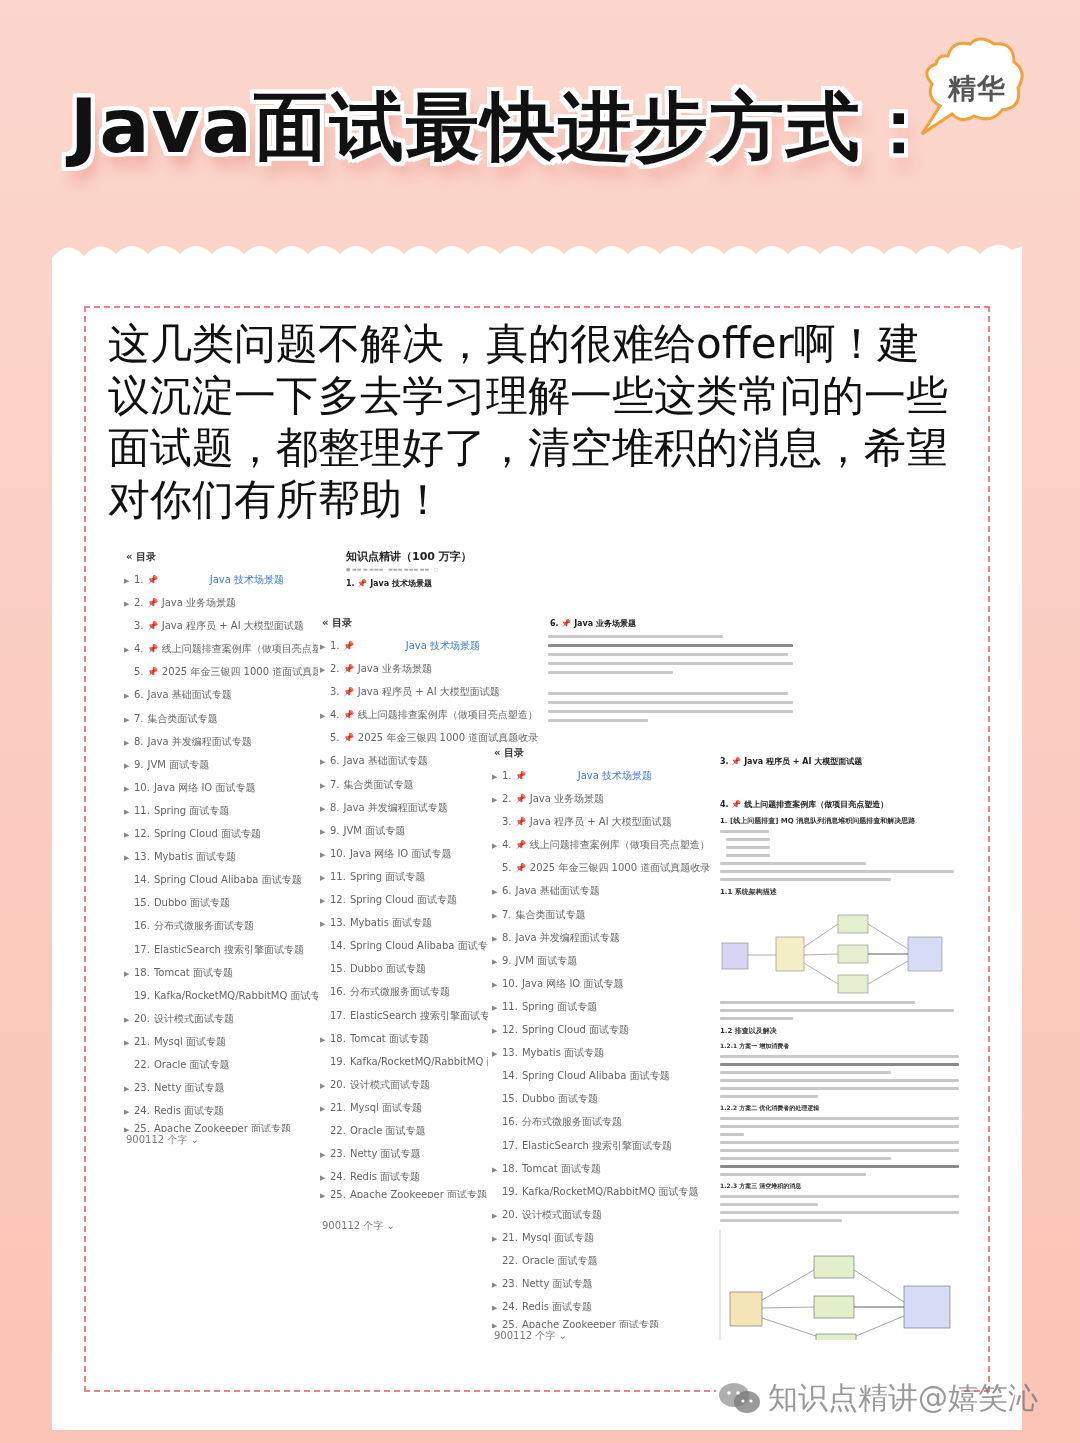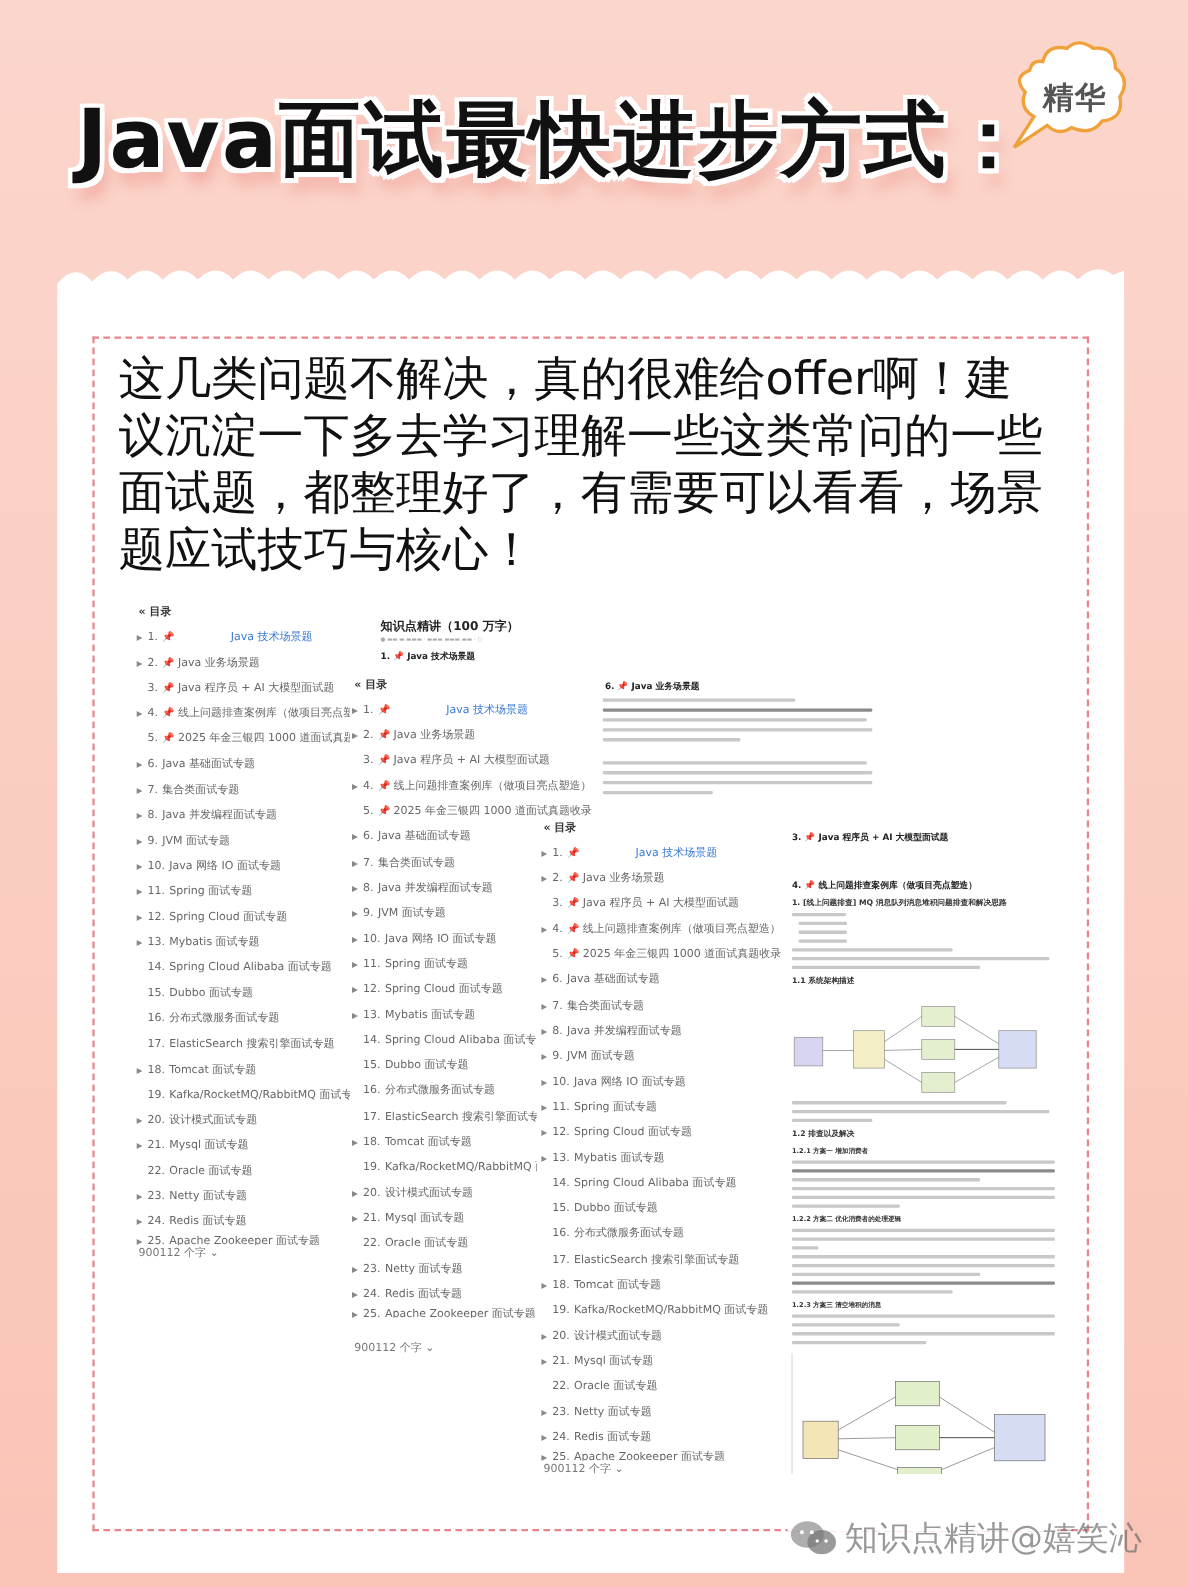--- a/index.html
+++ b/index.html
@@ -72,21 +72,21 @@
   <span class="badge-text">精华</span>
 </div>
 
 <svg class="card-scallop" viewBox="0 0 970 40" preserveAspectRatio="none">
   <path d="M0 40 L0 22 Q16 2 32 20 Q48 2 64 18 Q80 2 96 18 Q112 2 128 18 Q144 2 160 18 Q176 2 192 18 Q208 2 224 18 Q240 2 256 18 Q272 2 288 18 Q304 2 320 18 Q336 2 352 18 Q368 2 384 18 Q400 2 416 18 Q432 2 448 18 Q464 2 480 18 Q496 2 512 18 Q528 2 544 18 Q560 2 576 18 Q592 2 608 18 Q624 2 640 18 Q656 2 672 18 Q688 2 704 18 Q720 2 736 18 Q752 2 768 18 Q784 2 800 18 Q816 2 832 18 Q848 2 864 18 Q880 2 896 18 Q912 2 928 18 Q944 2 960 14 L970 10 L970 40 Z" fill="#fff"></path>
 </svg>
 
 <div class="card"></div>
 <div class="dashed"></div>
 
-<div class="intro">这几类问题不解决，真的很难给offer啊！建议沉淀一下多去学习理解一些这类常问的一些面试题，都整理好了，有需要可以看看，场景题应试技巧与核心！</div>
+<div class="intro">这几类问题不解决，真的很难给offer啊！建议沉淀一下多去学习理解一些这类常问的一些面试题，都整理好了，清空堆积的消息，希望对你们有所帮助！</div>
 
 <div class="panel" style="left:120px; top:546px; width:200px; height:610px;">
   <div class="toc-head" style="padding-left:6px;">« 目录</div>
   <div class="toc-list" style="padding-left:4px;">
       <div class="toc-item active"><span class="arrow">▶</span><span class="num">1.</span><span class="pin">📌</span><span class="t">Java 技术场景题</span></div>
       <div class="toc-item"><span class="arrow">▶</span><span class="num">2.</span><span class="pin">📌</span><span class="t">Java 业务场景题</span></div>
       <div class="toc-item"><span class="arrow"></span><span class="num">3.</span><span class="pin">📌</span><span class="t">Java 程序员 + AI 大模型面试题</span></div>
       <div class="toc-item"><span class="arrow">▶</span><span class="num">4.</span><span class="pin">📌</span><span class="t">线上问题排查案例库（做项目亮点塑造）</span></div>
       <div class="toc-item"><span class="arrow"></span><span class="num">5.</span><span class="pin">📌</span><span class="t">2025 年金三银四 1000 道面试真题收录</span></div>
       <div class="toc-item"><span class="arrow">▶</span><span class="num">6.</span><span class="t">Java 基础面试专题</span></div>
@@ -107,21 +107,21 @@
       <div class="toc-item"><span class="arrow">▶</span><span class="num">21.</span><span class="t">Mysql 面试专题</span></div>
       <div class="toc-item"><span class="arrow"></span><span class="num">22.</span><span class="t">Oracle 面试专题</span></div>
       <div class="toc-item"><span class="arrow">▶</span><span class="num">23.</span><span class="t">Netty 面试专题</span></div>
       <div class="toc-item"><span class="arrow">▶</span><span class="num">24.</span><span class="t">Redis 面试专题</span></div>
       <div class="toc-item cut"><span class="arrow">▶</span><span class="num">25.</span><span class="t">Apache Zookeeper 面试专题</span></div>
     </div>
   <div class="toc-foot" style="padding-left:6px;">900112 个字 ⌄</div>
 </div>
 
 <div class="panel" style="left:340px; top:548px; width:210px; height:72px;">
-  <div class="doc-title" style="padding-left:6px;margin-top:13px;">知识点精讲（100 万字）</div>
+  <div class="doc-title" style="padding-left:6px;">知识点精讲（100 万字）</div>
   <div class="doc-meta" style="padding-left:6px;">● ▬▬ ▬ ▬▬▬ · ▬▬▬ ▬▬▬ ▬▬ · ◻</div>
   <div class="doc-h" style="padding-left:6px; margin-top:2px;">1. 📌 Java 技术场景题</div>
 </div>
 
 <div class="panel" style="left:318px; top:612px; width:230px; height:640px;">
   <div class="toc-head" style="padding-left:4px;">« 目录</div>
   <div class="toc-list" style="padding-left:2px; height:584px; overflow:hidden;">
       <div class="toc-item active"><span class="arrow">▶</span><span class="num">1.</span><span class="pin">📌</span><span class="t">Java 技术场景题</span></div>
       <div class="toc-item"><span class="arrow">▶</span><span class="num">2.</span><span class="pin">📌</span><span class="t">Java 业务场景题</span></div>
       <div class="toc-item"><span class="arrow"></span><span class="num">3.</span><span class="pin">📌</span><span class="t">Java 程序员 + AI 大模型面试题</span></div>

